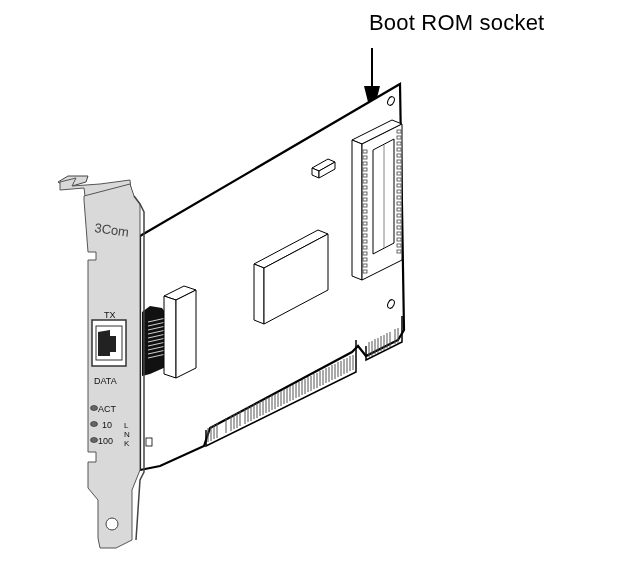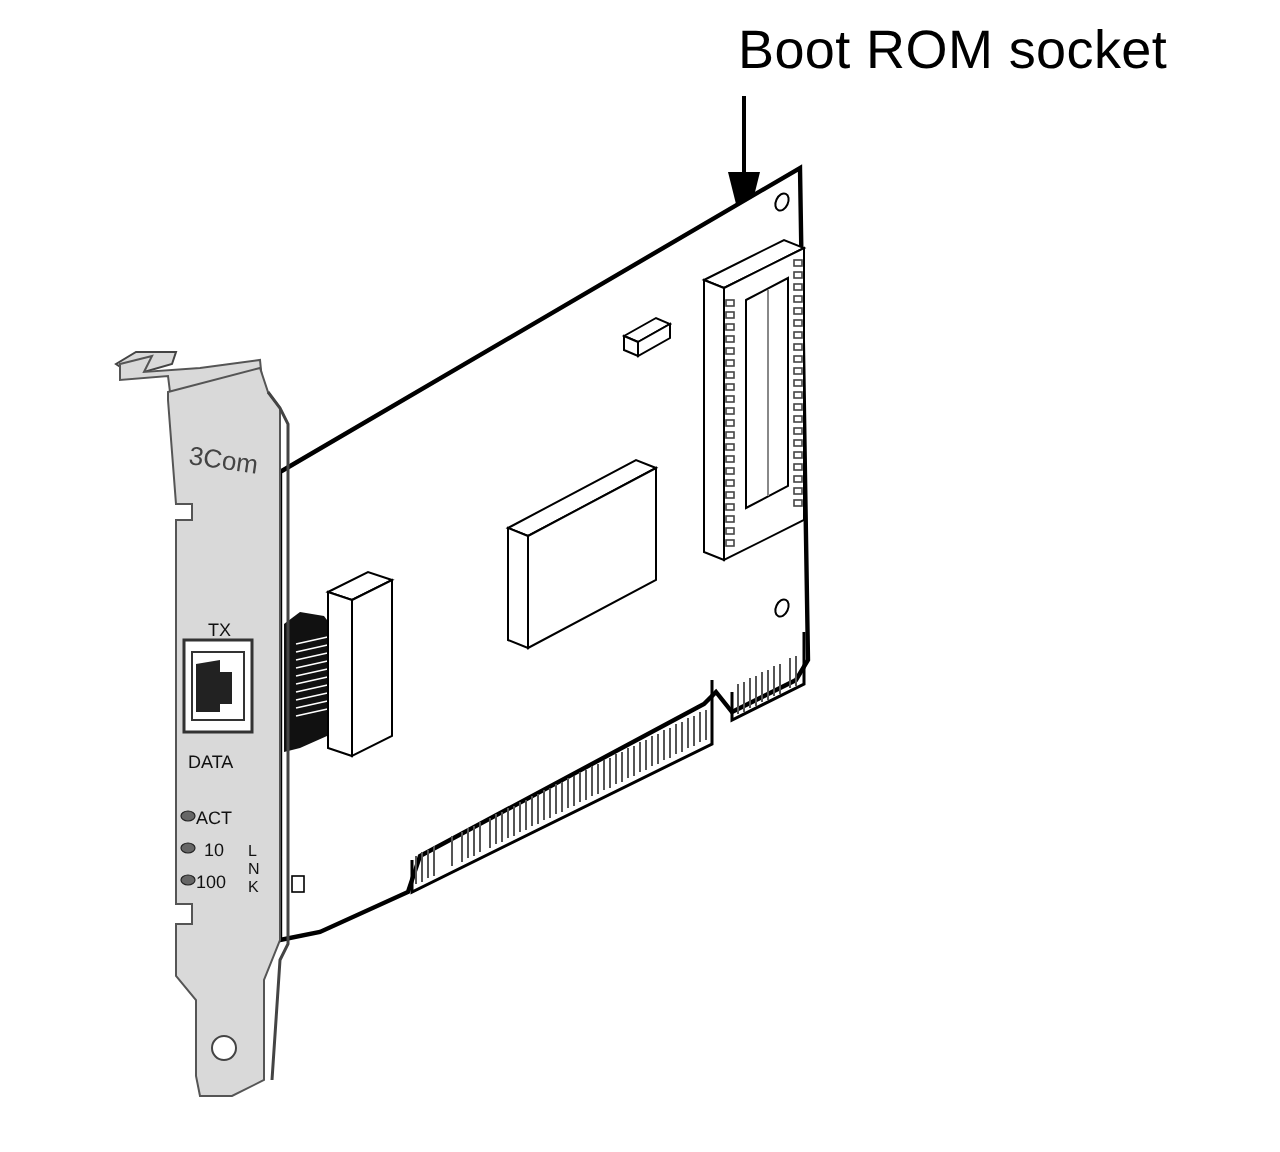--- a/index.html
+++ b/index.html
@@ -1,18 +1,18 @@
 <!DOCTYPE html>
 <html><head>
 <meta charset="utf-8">
 <style>
   html, body { margin:0; padding:0; background:#ffffff; }
   body { width:640px; height:576px; position:relative; overflow:hidden; font-family:"Liberation Sans", sans-serif; }
   #stage { position:absolute; left:0; top:0; width:640px; height:576px; }
-  .callout { position:absolute; left:369px; top:10px; font-size:27px; color:#000; font-family:"Liberation Sans", sans-serif; white-space:nowrap; letter-spacing:0.2px; }
+  .callout { position:absolute; left:369px; top:10px; font-size:22px; color:#000; font-family:"Liberation Sans", sans-serif; white-space:nowrap; letter-spacing:0.2px; }
   svg text { font-family:"Liberation Sans", sans-serif; }
 </style>
 </head>
 <body>
 
 <div id="stage">
   <div class="callout">Boot ROM socket</div>
 
   <svg width="640" height="576" viewBox="0 0 640 576" xmlns="http://www.w3.org/2000/svg">
 

